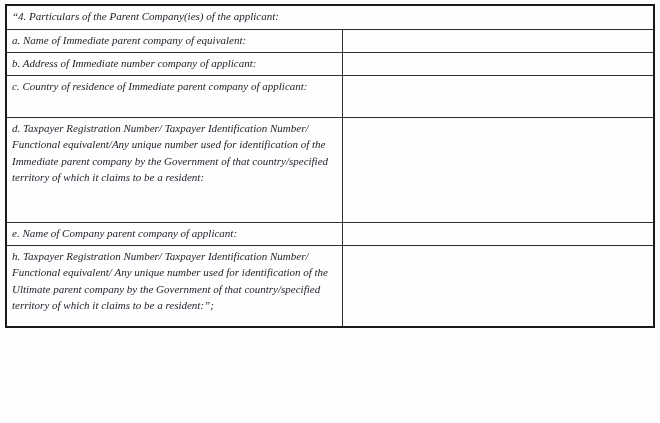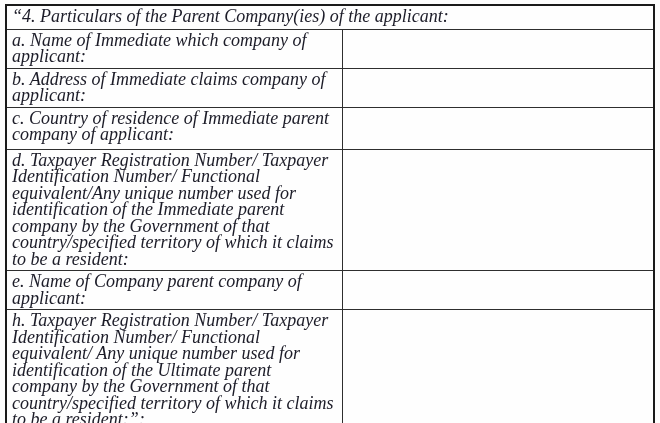--- a/index.html
+++ b/index.html
@@ -23,61 +23,61 @@
     width: 648px;
     background: #fefefe;
   }
   table.form-table col.c-label { width: 336px; }
   table.form-table col.c-value { width: 312px; }
   table.form-table td, table.form-table th {
     border: 1px solid #2e2e2e;
     vertical-align: top;
     box-sizing: border-box;
     padding: 2px 6px 3px 5px;
-    font-size: 18px;
+    font-size: 11px;
     line-height: 16.5px;
     color: #1c1c28;
     font-style: italic;
     font-weight: normal;
     text-align: left;
   }
   table.form-table { border: 2px solid #1a1a1a; }
   th.title-cell {
     font-weight: bold;
     font-style: italic;
     font-size: 14px;
     height: 24px;
     border-bottom: 2px solid #222;
   }
   td.label-cell { text-align: justify; }
   td.value-cell { background: #fefefe; }
   tr.h1 td { height: 23px; }
   tr.h2 td { height: 42px; margin-left: 12px; }
   tr.hd td { height: 105px; font-style: italic; }
-  tr.hh td { height: 103px; }
+  tr.hh td { height: 82px; }
 </style>
 </head>
 <body>
 
 <div class="page">
   <table class="form-table">
     <colgroup>
       <col class="c-label">
       <col class="c-value">
     </colgroup>
     <tbody>
       <tr>
         <th class="title-cell" colspan="2">“4. Particulars of the Parent Company(ies) of the applicant:</th>
       </tr>
       <tr class="h1">
-        <td class="label-cell">a. Name of Immediate which company of applicant:</td>
+        <td class="label-cell">a. Name of Immediate parent company of equivalent:</td>
         <td class="value-cell"></td>
       </tr>
       <tr class="h1">
-        <td class="label-cell">b. Address of Immediate claims company of applicant:</td>
+        <td class="label-cell">b. Address of Immediate number company of applicant:</td>
         <td class="value-cell"></td>
       </tr>
       <tr class="h2">
         <td class="label-cell">c. Country of residence of Immediate parent company of applicant:</td>
         <td class="value-cell"></td>
       </tr>
       <tr class="hd">
         <td class="label-cell">d. Taxpayer Registration Number/ Taxpayer Identification Number/ Functional equivalent/Any unique number used for identification of the Immediate parent company by the Government of that country/specified territory of which it claims to be a resident:</td>
         <td class="value-cell"></td>
       </tr>

